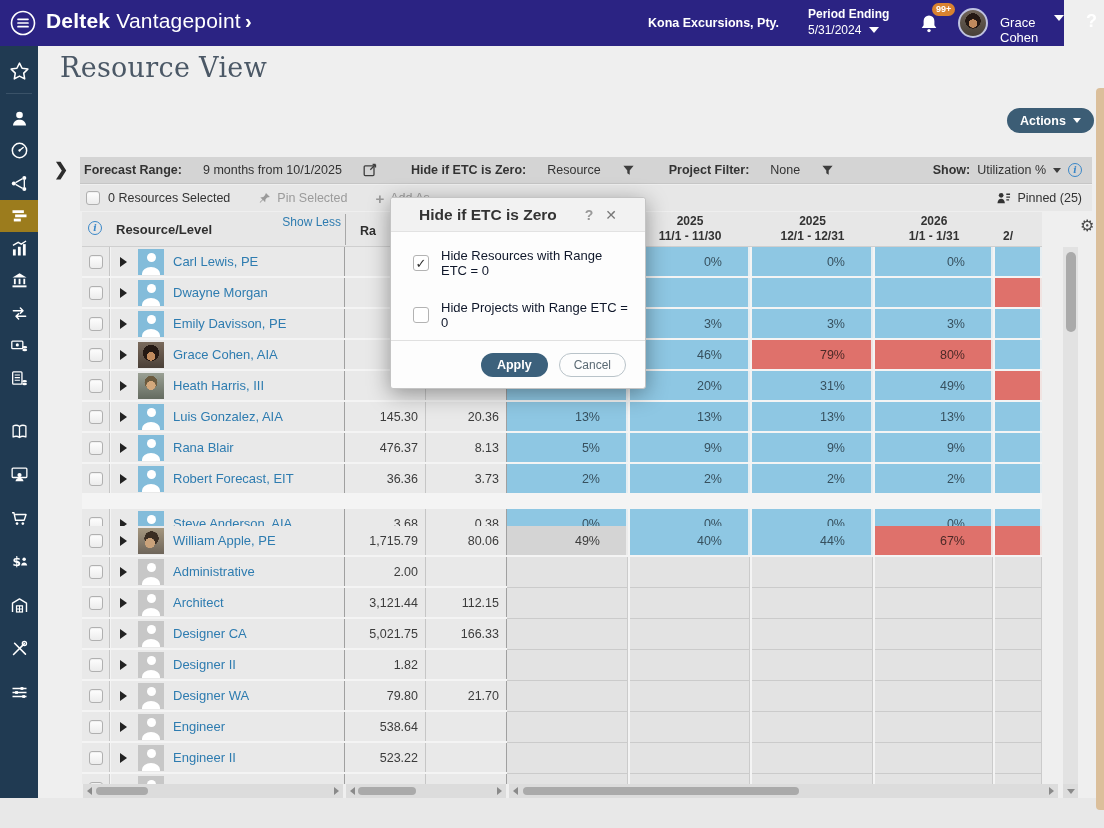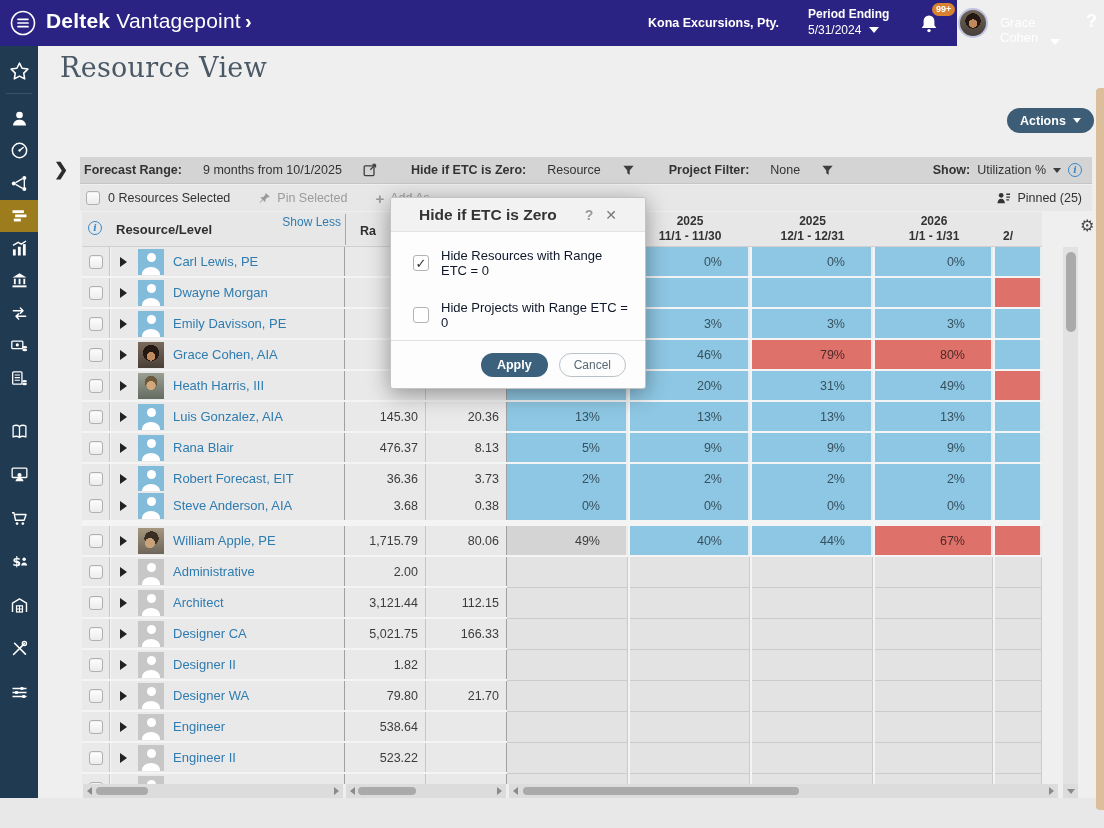--- a/index.html
+++ b/index.html
@@ -1,37 +1,37 @@
 <!DOCTYPE html>
 <html><head>
 <meta charset="utf-8">
 <style>
   html,body{margin:0;padding:0;width:1104px;height:828px;overflow:hidden;
     font-family:"Liberation Sans",sans-serif;background:#efefef;position:relative;}
   *{box-sizing:border-box;}
 
   
-  .topbar{position:absolute;left:0;top:0;width:957px;height:46px;background:#2b2383;color:#fff;z-index:30;}
+  .topbar{position:absolute;left:0;top:0;width:1064px;height:46px;background:#2b2383;color:#fff;z-index:30;}
   .hamburger{position:absolute;left:9px;top:9px;width:28px;height:28px;cursor:pointer;}
   .brand{position:absolute;left:46px;top:9px;font-size:21px;letter-spacing:.2px;white-space:nowrap;}
   .brand b{font-weight:700;}
   .brand .chev{font-weight:700;font-size:20px;margin-left:4px;}
   .tb-company{position:absolute;left:648px;top:16px;font-size:12.5px;font-weight:700;}
   .tb-period{position:absolute;left:808px;top:6px;font-size:12px;line-height:16px;text-align:left;}
   .tb-period .lbl{font-weight:700;}
   .tb-period .val{display:flex;align-items:center;gap:8px;}
   .tri-dn-w{width:0;height:0;border-left:5px solid transparent;border-right:5px solid transparent;border-top:6px solid #fff;display:inline-block;}
   .tb-bell{position:absolute;left:916px;top:11px;width:26px;height:26px;}
   .tb-badge{position:absolute;left:932px;top:3px;background:#d9822f;color:#fff;font-size:9px;font-weight:700;
     padding:1px 4px;border-radius:7px;line-height:11px;}
   .tb-avatar{position:absolute;left:958px;top:8px;width:30px;height:30px;border-radius:50%;border:2px solid #bfc3e0;
     background:radial-gradient(circle at 50% 52%,#c08a5d 0 22%,rgba(0,0,0,0) 23%),
                radial-gradient(circle at 50% 42%,#241813 0 38%,rgba(0,0,0,0) 39%),
                linear-gradient(#6f6358,#474038);}
-  .tb-user{position:absolute;left:1000px;top:15px;font-size:13px;display:flex;align-items:flex-end;gap:12px;}
+  .tb-user{position:absolute;left:1000px;top:15px;font-size:13px;display:flex;align-items:flex-start;gap:12px;}
   .tb-help{position:absolute;left:1086px;top:11px;font-size:18px;font-weight:700;}
 
   
   .sidebar{position:absolute;left:0;top:46px;width:38px;height:752px;background:#203a52;z-index:20;}
   .side-item{width:38px;display:flex;align-items:center;justify-content:center;cursor:pointer;}
   .side-fav{height:38px;margin-top:6px;}
   .side-div{height:1px;background:#3a5268;margin:3px 6px 8px 6px;}
   .grp-a .side-item{height:32.5px;}
   .grp-b{margin-top:15px;}
   .grp-b .side-item{height:43.5px;}
@@ -524,21 +524,21 @@
         <span class="nm">Robert Forecast, EIT</span>
       </div>
       <div class="cell c-v1">36.36</div>
       <div class="cell c-v2">3.73</div>
       <div class="mcell mc-b" style="left: 425px; width: 121px;">2%</div>
       <div class="mcell mc-b" style="left: 548px; width: 120px;">2%</div>
       <div class="mcell mc-b" style="left: 670px; width: 121px;">2%</div>
       <div class="mcell mc-b" style="left: 793px; width: 118px;">2%</div>
       <div class="mcell mc-b" style="left: 913px; width: 47px;"></div>
     </div>
-    <div class="trow" style="top: 244px; text-decoration: underline;">
+    <div class="trow" style="top: 262px; text-decoration: underline;">
       <div class="cell c-check">
         <span class="cb"></span>
       </div>
       <div class="cell c-caret">
         <span class="caret"></span>
       </div>
       <div class="cell c-name">
         <span class="avatar av-blue"></span>
         <span class="nm">Steve Anderson, AIA</span>
       </div>

